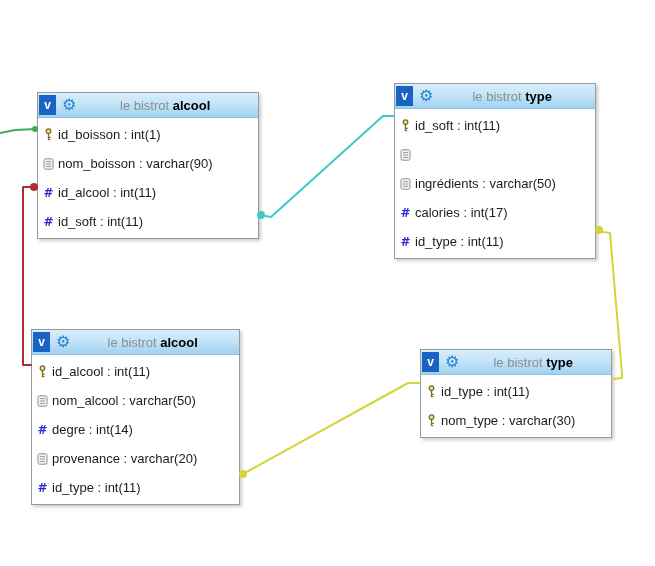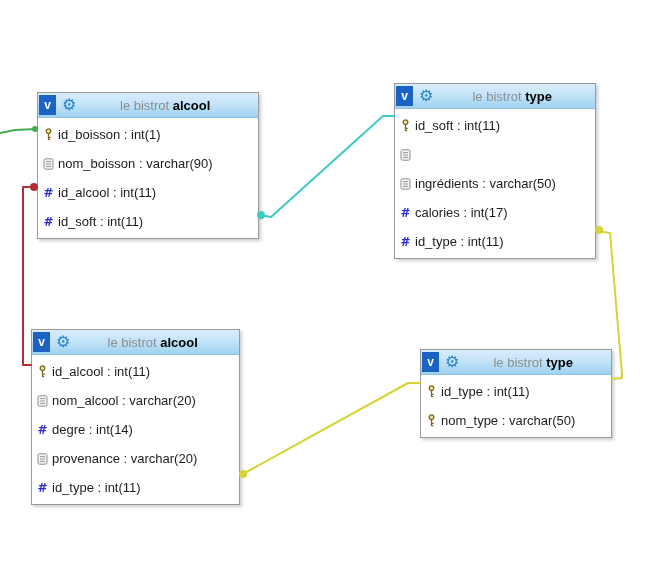--- a/index.html
+++ b/index.html
@@ -158,21 +158,21 @@
           </span>
           <span>id_alcool : int(11)</span>
         </div>
         <div class="f-row">
           <span class="f-icon">
             <svg width="11" height="12" viewBox="0 0 11 12">
               <rect x="1" y="0.8" width="9" height="10.4" rx="1.6" fill="#f2f2f2" stroke="#8f8f8f" stroke-width="1"></rect>
               <path d="M3 3.6h5M3 6h5M3 8.4h5" stroke="#9a9a9a" stroke-width="1" fill="none"></path>
             </svg>
           </span>
-          <span>nom_alcool : varchar(20)</span>
+          <span>nom_alcool : varchar(50)</span>
         </div>
         <div class="f-row">
           <span class="f-icon icon-num">#</span>
           <span>degre : int(14)</span>
         </div>
         <div class="f-row">
           <span class="f-icon">
             <svg width="11" height="12" viewBox="0 0 11 12">
               <rect x="1" y="0.8" width="9" height="10.4" rx="1.6" fill="#f2f2f2" stroke="#8f8f8f" stroke-width="1"></rect>
               <path d="M3 3.6h5M3 6h5M3 8.4h5" stroke="#9a9a9a" stroke-width="1" fill="none"></path>
@@ -203,18 +203,18 @@
           </span>
           <span>id_type : int(11)</span>
         </div>
         <div class="f-row">
           <span class="f-icon">
             <svg width="11" height="13" viewBox="0 0 11 13">
               <circle cx="5.5" cy="3.2" r="2.3" fill="#efe3a2" stroke="#7a6a20" stroke-width="1.3"></circle>
               <path d="M5.5 5.5 V12 M5.5 9.3 h2.2 M5.5 11.6 h1.7" stroke="#7a6a20" stroke-width="1.3" fill="none"></path>
             </svg>
           </span>
-          <span>nom_type : varchar(50)</span>
+          <span>nom_type : varchar(30)</span>
         </div>
       </div>
   </div>
 
 </div>
 
 </body></html>

